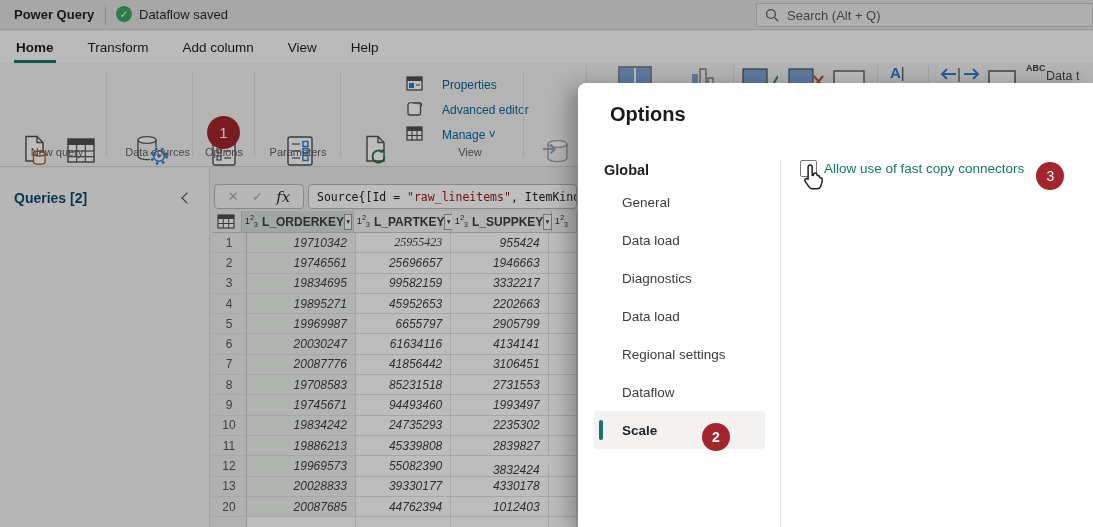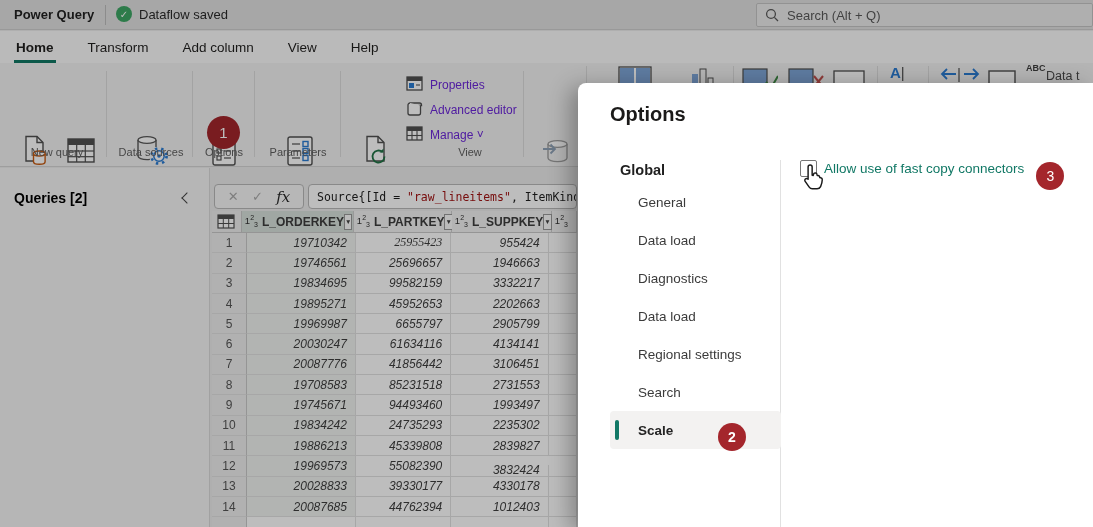--- a/index.html
+++ b/index.html
@@ -21,31 +21,31 @@
   .menubar{position:absolute; left:0; top:31px; width:1093px; height:32px; background:#fbfbfb; display:flex; align-items:flex-end; padding-left:14px; gap:30px;}
   .menu-item{font-size:13.5px; color:#201f1e; padding:6px 2px 8px; cursor:default;}
   .menu-item.active{font-weight:700; border-bottom:3px solid var(--accent); padding-bottom:5px;}
 
   
   .ribbon{position:absolute; left:0; top:63px; width:1093px; height:104px; background:#f3f3f3; border-bottom:1px solid #d6d6d6;}
   .rbtn{position:absolute; top:70px; display:flex; flex-direction:column; align-items:center; font-size:12px; color:#2b2b2b; text-align:center;}
   .rbtn .ric{height:36px; display:flex; align-items:center; justify-content:center;}
   .rbtn .rlab{line-height:1.2; white-space:pre-line;}
   .rbtn.disabled{color:#9d9d9d;}
-  .sbtn{position:absolute; display:flex; align-items:center; gap:7px; font-size:12px; color:#6d28d9; height:20px;}
+  .sbtn{position:absolute; display:flex; align-items:center; gap:19px; font-size:12px; color:#0369a1; height:20px;}
   .rsep{position:absolute; top:8px; height:86px; width:1px; background:#dcdcdc;}
   .rgrp{position:absolute; top:83px; font-size:11px; color:#5f5f5f; text-align:center;}
   .frag{position:absolute; color:#5f5f5f;}
 
   .num-badge{border-radius:50%; background:var(--badge-red); color:#fff; display:flex; align-items:center; justify-content:center; font-size:14px;}
   .badge-1{position:absolute; left:207px; top:53px; width:33px; height:33px; font-size:15px;}
 
   
   .queries-panel{position:absolute; left:0; top:168px; width:210px; height:359px; background:#f6f6f6; border-right:1px solid #d9d9d9;}
-  .qp-header{position:absolute; left:14px; top:22px; font-size:14px; font-weight:700; color:#000000;}
+  .qp-header{position:absolute; left:14px; top:22px; font-size:14px; font-weight:700; color:#0c4a6e;}
   .qp-collapse{position:absolute; left:183px; top:26px; width:8px; height:8px; border-left:1.6px solid #444; border-bottom:1.6px solid #444; transform:rotate(45deg);}
   .qp-list{position:absolute; left:8px; top:50px; width:194px;}
   .query-item{position:relative; height:25px; display:flex; align-items:center; gap:7px; padding-left:10px; font-size:12.5px; font-style:italic; color:#333; margin-bottom:2px;}
   .query-item.selected{background:#e6e6e6;}
   .query-item.selected::before{content:""; position:absolute; left:0; top:3px; width:3.5px; height:19px; background:var(--accent); border-radius:2px;}
 
   
   .editor{position:absolute; left:210px; top:168px; width:883px; height:359px; background:#ececec;}
   .fbar-group{position:absolute; left:4px; top:16px; width:90px; height:25px; border:1px solid #b9b9b9; border-radius:4px; background:#f7f7f7; display:flex; align-items:center; justify-content:space-around; padding:0 6px;}
   .fbar-x,.fbar-ok{color:#ababab; font-size:13px;}
@@ -66,21 +66,21 @@
   .grid-row{display:flex; height:20.3px;}
   .row-num{width:36px; background:#efefef; border-right:1px solid #c9c9c9; border-bottom:1px solid #e2e2e2; display:flex; align-items:center; justify-content:center; color:#555;}
   .cell{border-right:1px solid #e2e2e2; border-bottom:1px solid #e2e2e2; display:flex; align-items:center; justify-content:flex-end; padding-right:8px; font-style:italic; color:#3f3f3f;}
   .cell.c0{background:#f0f3f1;}
 
   
   .overlay{position:absolute; left:0; top:0; width:1093px; height:527px; background:rgba(0,0,0,0.26); z-index:10;}
   .dialog{position:absolute; left:578px; top:83px; width:515px; height:444px; background:#fff; border-radius:8px 0 0 0; box-shadow:-8px 4px 22px rgba(0,0,0,0.30); z-index:20;}
   .dlg-title{position:absolute; left:32px; top:20px; font-size:20px; font-weight:600; color:#1b1a19;}
   .dlg-divider{position:absolute; left:202px; top:77px; bottom:0; width:1px; background:#e1e1e1;}
-  .dlg-nav{position:absolute; left:32px; top:62px; width:171px;}
+  .dlg-nav{position:absolute; left:16px; top:62px; width:171px;}
   .nav-header{height:26px; margin-top:12px; padding-left:10px; font-size:14.5px; font-weight:700; color:#1f1f1f; display:flex; align-items:center;}
   .nav-header.second{margin-top:22px;}
   .nav-item{position:relative; height:38px; display:flex; align-items:center; padding-left:28px; font-size:13.5px; color:#3b3b3b; border-radius:4px;}
   .nav-item.selected{background:#f3f2f1; font-weight:700; color:#242424;}
   .nav-item.selected::before{content:""; position:absolute; left:5px; top:9px; width:3.5px; height:20px; background:var(--accent); border-radius:2px;}
   .nav-item .num-badge{position:absolute; left:108px; top:12px; width:28px; height:28px;}
   .dlg-content{position:absolute; left:222px; top:76px; display:flex; align-items:flex-start;}
   .checkbox{width:17px; height:17px; border:1px solid #767676; border-radius:2px; background:#fff; flex:none; margin-top:1px;}
   .cb-label{margin-left:7px; font-size:13.5px; line-height:19px; color:var(--link);}
   .badge-3{width:28px; height:28px; margin-left:12px; margin-top:3px;}
@@ -243,21 +243,21 @@
             <path d="M8 8v14c0 2 4.2 3.6 9.5 3.6S27 24 27 22V8" fill="none" stroke="#a0a0a0" stroke-width="1.4"></path>
             <ellipse cx="17.5" cy="8" rx="9.5" ry="3.4" fill="#fff" stroke="#a0a0a0" stroke-width="1.4"></ellipse>
             <path d="M3 13h12m-4.5-4.5L15 13l-4.5 4.5" fill="none" stroke="#8fa3b8" stroke-width="1.8"></path>
           </svg>
       </span>
       <span class="rlab">Add data
 destination</span>
     </div>
 
     <div class="rgrp" style="left:10px; width:94px;">New query</div>
-    <div class="rgrp" style="left:112px; width:78px;">Data sources</div>
+    <div class="rgrp" style="left:112px; width:78px;text-align:right;">Data sources</div>
     <div class="rgrp" style="left:196px; width:56px;">Options</div>
     <div class="rgrp" style="left:258px; width:80px;">Parameters</div>
     <div class="rgrp" style="left:420px; width:100px;">View</div>
 
     <div class="rsep" style="left:586px; top:3px; height:20px;"></div>
     <div class="frag" style="left:618px; top:3px;"><svg width="34" height="26" viewBox="0 0 34 26">
           <rect x="1" y="1" width="32" height="24" fill="#fff" stroke="#505050" stroke-width="1.3"></rect>
           <rect x="2" y="2" width="14" height="22" fill="#7fa7d8"></rect>
           <rect x="18" y="2" width="14" height="22" fill="#7fa7d8"></rect>
         </svg></div>
@@ -426,21 +426,21 @@
           <div class="cell" style="width: 29px;"></div>
         </div>
         <div class="grid-row">
           <div class="row-num">13</div>
           <div class="cell c0" style="width: 112px;">20028833</div>
           <div class="cell c1" style="width: 98px;">39330177</div>
           <div class="cell c2" style="width: 100px;">4330178</div>
           <div class="cell" style="width: 29px;"></div>
         </div>
         <div class="grid-row">
-          <div class="row-num">14</div>
+          <div class="row-num">20</div>
           <div class="cell c0" style="width: 112px;">20087685</div>
           <div class="cell c1" style="width: 98px;">44762394</div>
           <div class="cell c2" style="width: 100px;">1012403</div>
           <div class="cell" style="width: 29px;"></div>
         </div>
         <div class="grid-row">
           <div class="row-num"></div>
           <div class="cell" style="width: 112px;"></div>
           <div class="cell" style="width: 98px;"></div>
           <div class="cell" style="width: 100px;"></div>
@@ -465,21 +465,21 @@
         <div class="nav-item">
           <span>Diagnostics</span>
         </div>
         <div class="nav-item">
           <span>Data load</span>
         </div>
         <div class="nav-item">
           <span>Regional settings</span>
         </div>
         <div class="nav-item">
-          <span>Search</span>
+          <span>Dataflow</span>
         </div>
         <div class="nav-item selected">
           <span>Scale</span>
           <div class="num-badge">2</div>
         </div>
       </div>
     <div class="dlg-content">
       <div class="checkbox"></div>
       <div class="cb-label">Allow use of fast copy connectors</div>
       <div class="num-badge badge-3">3</div>

